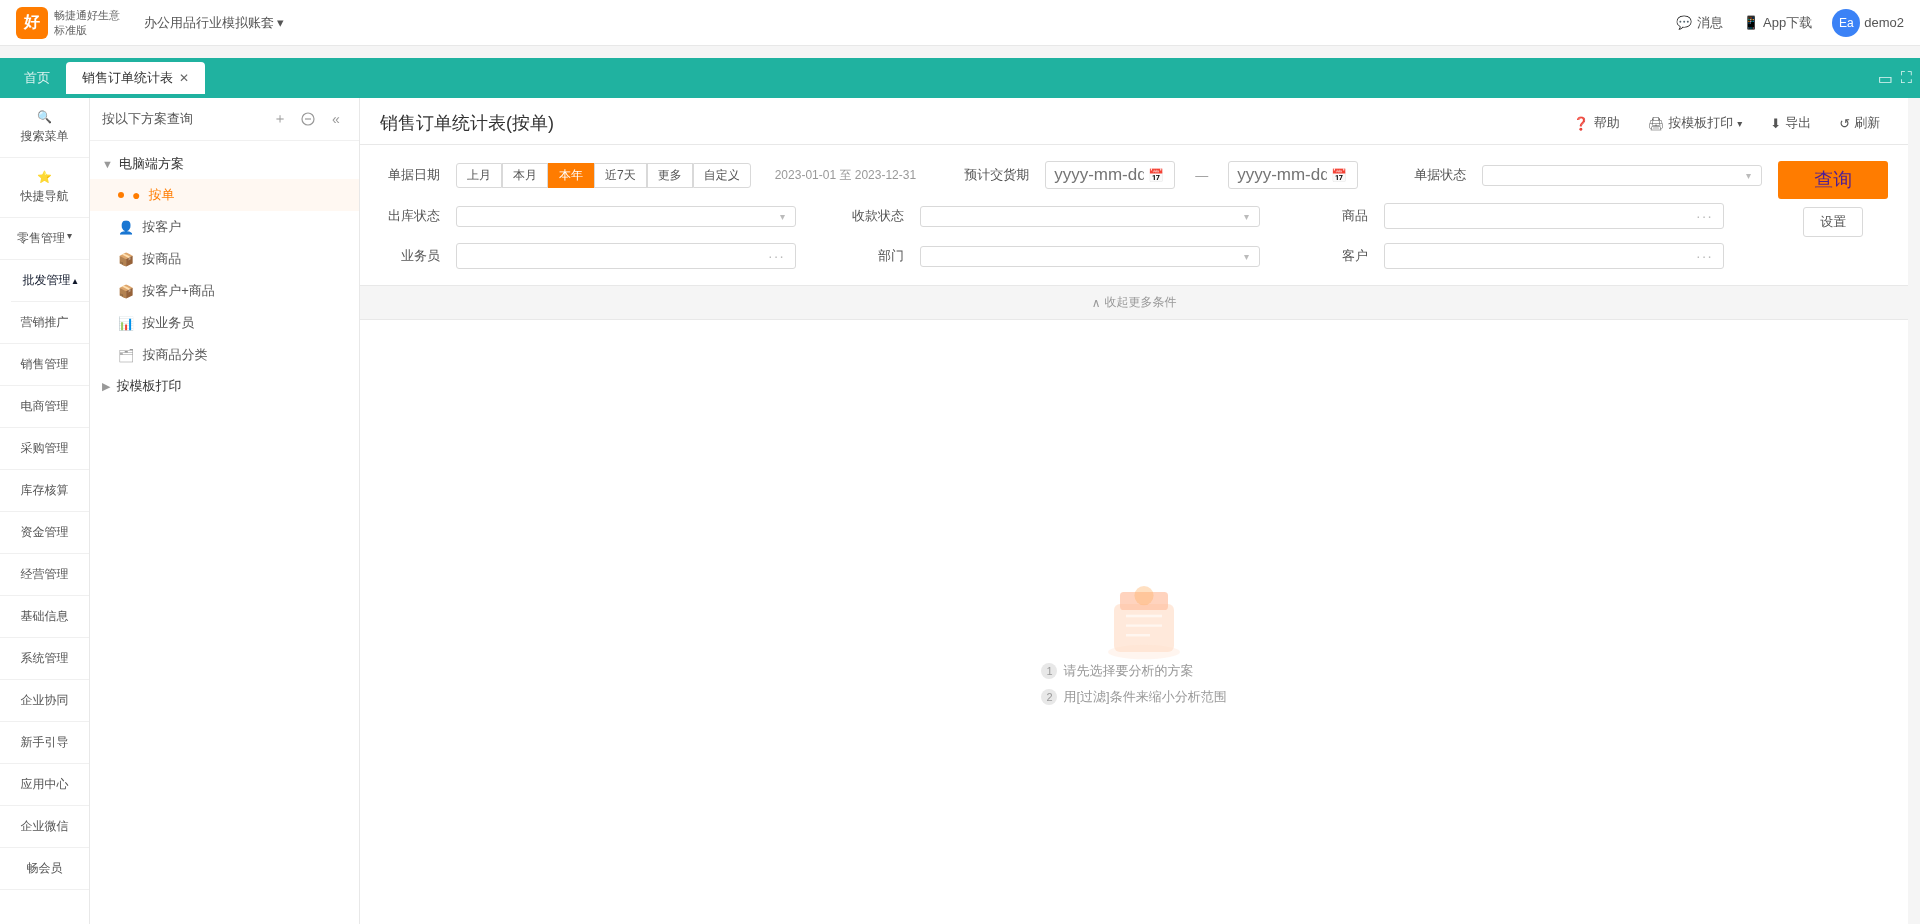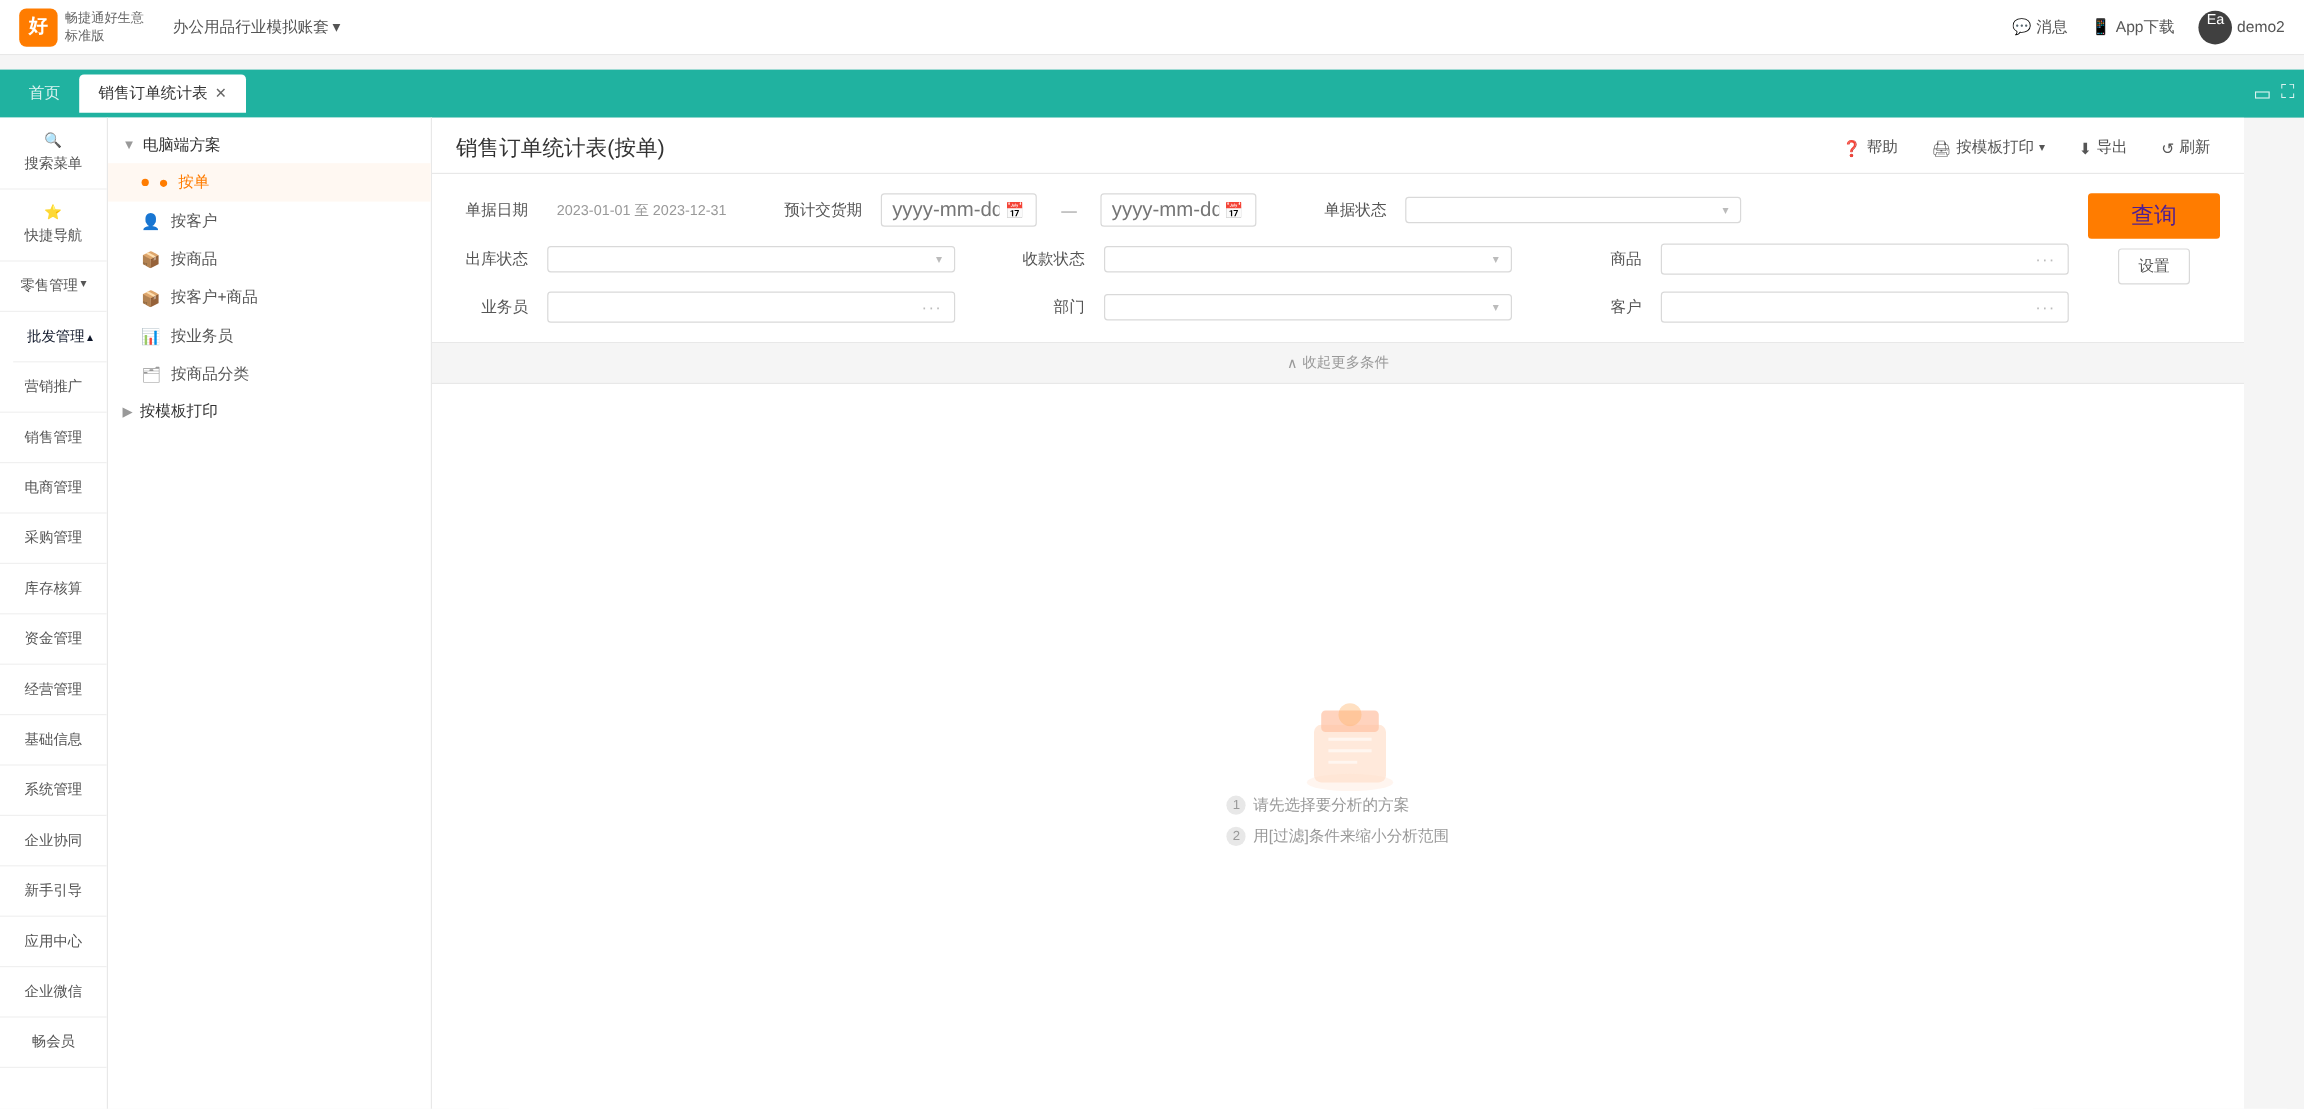--- a/index.html
+++ b/index.html
@@ -12,21 +12,21 @@
       border-bottom: 1px solid #e8e8e8; position: relative; z-index: 10;
     }
     .top-bar-left { display: flex; align-items: center; gap: 8px; }
     .logo-area { display: flex; align-items: center; gap: 6px; }
     .logo-icon { width: 32px; height: 32px; background: #ff7c00; border-radius: 6px; display: flex; align-items: center; justify-content: center; color: #fff; font-size: 16px; font-weight: bold; }
     .logo-text { font-size: 11px; color: #666; line-height: 1.3; }
     .breadcrumb-area { display: flex; align-items: center; gap: 4px; font-size: 13px; color: #333; margin-left: 16px; }
     .breadcrumb-dropdown { display: flex; align-items: center; gap: 3px; cursor: pointer; color: #555; }
     .top-bar-right { display: flex; align-items: center; gap: 20px; font-size: 13px; color: #555; }
     .top-bar-right-item { display: flex; align-items: center; gap: 4px; cursor: pointer; }
-    .avatar { width: 28px; height: 28px; border-radius: 50%; background: #404040; display: flex; justify-content: center; color: #fff; font-size: 12px; overflow: hidden; }
+    .avatar { width: 28px; height: 28px; border-radius: 50%; background: #3b82f6; display: flex; align-items: center; justify-content: center; color: #fff; font-size: 12px; overflow: hidden; }
 
     
     .tab-bar {
       display: flex; align-items: center; background: #20b2a0; height: 40px; padding: 0 8px; margin-top: 12px;
     }
     .tab-item {
       display: flex; align-items: center; padding: 0 16px; height: 32px; border-radius: 4px 4px 0 0;
       cursor: pointer; color: rgba(255,255,255,0.85); font-size: 13px; gap: 6px;
     }
     .tab-item.active { background: #fff; color: #333; }
@@ -283,20 +283,31 @@
       <div>企业微信</div>
     </div>
     <div class="sidebar-item">
       <div>畅会员</div>
     </div>
   </div>
 
   <div class="page-layout">
 
     <div class="left-panel">
+      <div class="left-panel-header">
+        <span class="left-panel-title">按以下方案查询</span>
+        <div class="panel-icon-btn" title="新增">＋</div>
+        <div class="panel-icon-btn" title="编辑">
+          <svg width="14" height="14" viewBox="0 0 14 14" fill="none">
+            <circle cx="7" cy="7" r="6" stroke="#999" stroke-width="1.2"></circle>
+            <line x1="4" y1="7" x2="10" y2="7" stroke="#999" stroke-width="1.2"></line>
+          </svg>
+        </div>
+        <div class="panel-icon-btn" title="收起">«</div>
+      </div>
       <div class="scheme-list">
 
         <div class="scheme-group-title">
           <span style="color:#999;font-size:11px;">▼</span>
           <span>电脑端方案</span>
         </div>
 
         <div class="scheme-item active">
           <div class="scheme-active-dot"></div>
           <span style="color:#ff7c00;font-size:14px;">●</span>
@@ -355,20 +366,28 @@
         </div>
       </div>
 
       <div class="filter-area">
 
         <div style="display:flex; align-items:flex-start; gap:0;">
           <div style="flex:1;">
 
             <div class="filter-row">
               <span class="filter-label">单据日期</span>
+              <div class="date-btn-group">
+                <button class="date-btn">上月</button>
+                <button class="date-btn">本月</button>
+                <button class="date-btn active">本年</button>
+                <button class="date-btn">近7天</button>
+                <button class="date-btn">更多</button>
+                <button class="date-btn">自定义</button>
+              </div>
               <span class="date-range">2023-01-01 至 2023-12-31</span>
 
               <span class="filter-label" style="margin-left:32px;">预计交货期</span>
               <div class="date-input">
                 <input type="text" placeholder="yyyy-mm-dd" style="">
                 <span class="cal-icon">📅</span>
               </div>
               <span class="date-separator">—</span>
               <div class="date-input">
                 <input type="text" placeholder="yyyy-mm-dd" style="">

